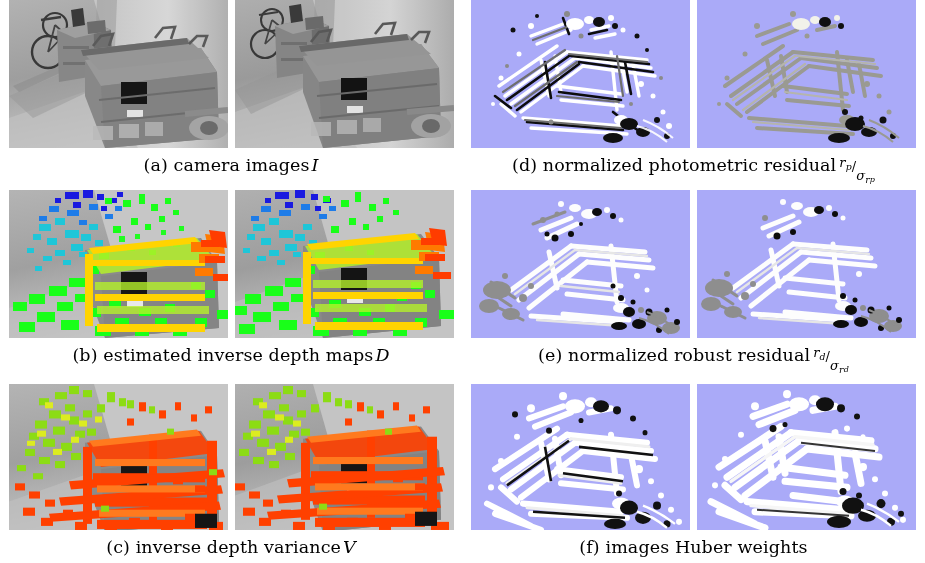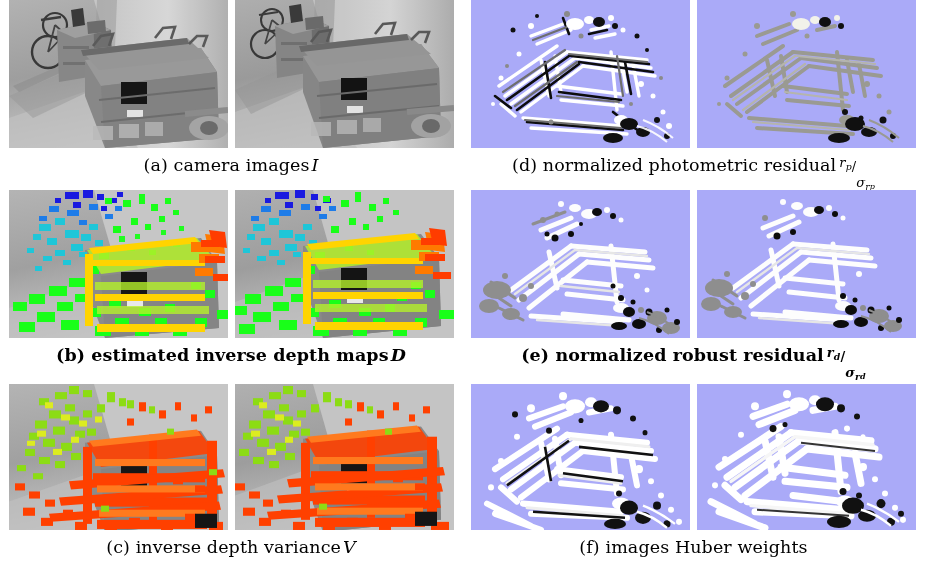--- a/index.html
+++ b/index.html
@@ -23,21 +23,21 @@
     background: #ffffff;
   }
 
   
   .fig-row {
     position: absolute;
     left: 0;
     width: 925px;
   }
   .fig-row-1 { top: 0px;   height: 190px; }
-  .fig-row-2 { top: 190px; height: 190px; font-weight: bold; }
+  .fig-row-2 { top: 190px; height: 190px; }
   .fig-row-3 { top: 384px; height: 183px; }
 
   .fig-cell {
     position: absolute;
     top: 0;
   }
   .cell-left  { left: 0px;   width: 462px; }
   .cell-right { left: 462px; width: 463px; }
 
   .pair {
@@ -81,21 +81,21 @@
   .frac {
     display: inline-block;
     position: relative;
     font-style: italic;
     font-size: 13px;
     padding-left: 3px;
     vertical-align: baseline;
   }
   .frac .num { position: relative; top: -4px; }
   .frac .sl  { font-style: normal; padding: 0 0px; }
-  .frac .den { position: relative; top: 16px; }
+  .frac .den { position: relative; top: 9px; }
   .sub { font-size: 0.72em; vertical-align: -0.28em; font-style: italic; }
   .sub2 { font-size: 0.62em; vertical-align: -0.22em; font-style: italic; }
 
   
   .scene {
     position: absolute;
     inset: 0;
     width: 219px;
     height: 148px;
   }

